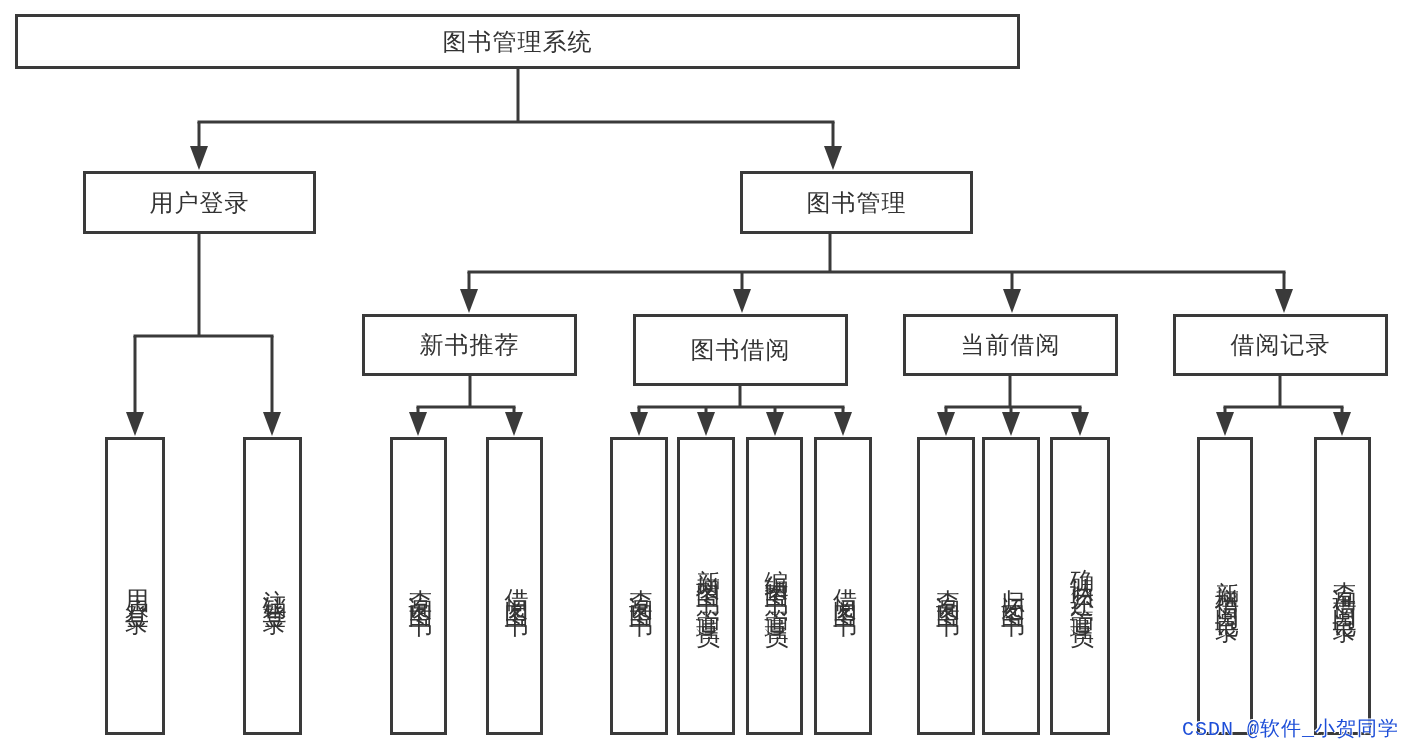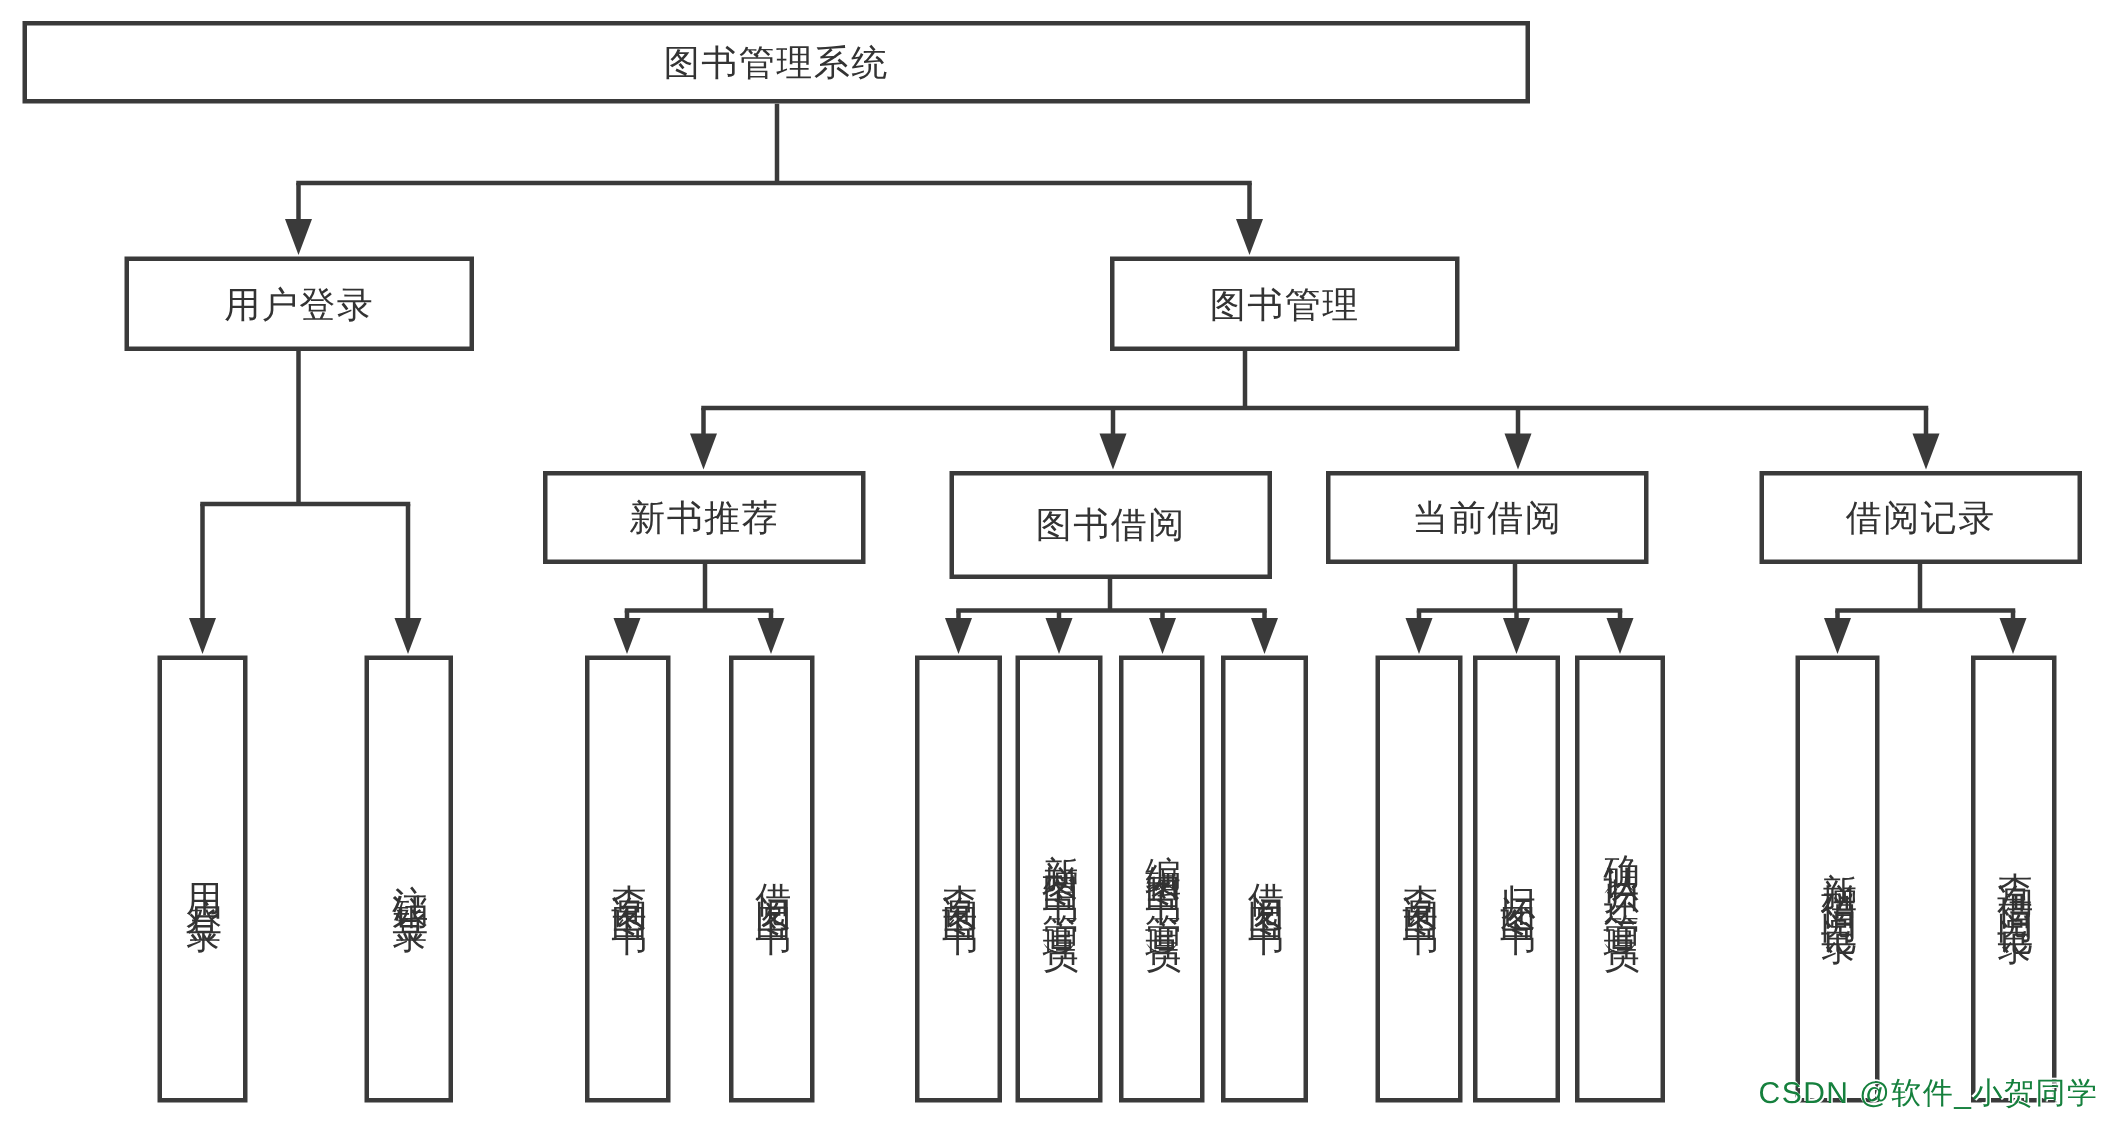--- a/index.html
+++ b/index.html
@@ -5,21 +5,21 @@
   html, body {
     margin: 0;
     padding: 0;
     background: #ffffff;
   }
   .canvas {
     position: relative;
     width: 1405px;
     height: 747px;
     background: #ffffff;
-    font-family: Liberation Sans, sans-serif;
+    font-family: Liberation Mono, monospace;
     overflow: hidden;
   }
   .wires {
     position: absolute;
     left: 0;
     top: 0;
     z-index: 1;
   }
   .box {
     position: absolute;
@@ -48,21 +48,21 @@
     line-height: 1;
     letter-spacing: 8px;
     white-space: nowrap;
   }
   .watermark {
     position: absolute;
     right: 6px;
     bottom: 5px;
     font-size: 20px;
     letter-spacing: 1px;
-    color: #15803d;
+    color: #1d4ed8;
     text-shadow: 1px 1px 0 #ffffff, -1px -1px 0 #ffffff;
     z-index: 5;
     white-space: nowrap;
   }
   line { stroke: #3a3a3a; stroke-width: 3; }
   polygon { fill: #3a3a3a; }
 </style>
 </head>
 <body>
 
@@ -140,21 +140,21 @@
   <div class="box" style="left:740px;top:171px;width:233px;height:63px">
     <span class="h-label">图书管理</span>
   </div>
 
   <div class="box" style="left:362px;top:314px;width:215px;height:62px">
     <span class="h-label">新书推荐</span>
   </div>
   <div class="box" style="left:633px;top:314px;width:215px;height:72px">
     <span class="h-label">图书借阅</span>
   </div>
-  <div class="box" style="left:884px;top:314px;width:215px;height:62px">
+  <div class="box" style="left:903px;top:314px;width:215px;height:62px">
     <span class="h-label">当前借阅</span>
   </div>
   <div class="box" style="left:1173px;top:314px;width:215px;height:62px">
     <span class="h-label">借阅记录</span>
   </div>
 
   <div class="box v" style="left:105px;width:60px">
     <span class="v-label">用户登录</span>
   </div>
   <div class="box v" style="left:243px;width:59px">

